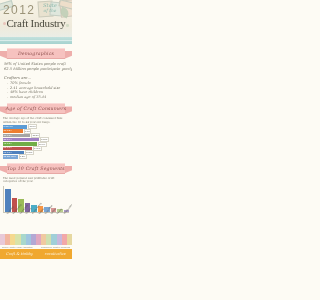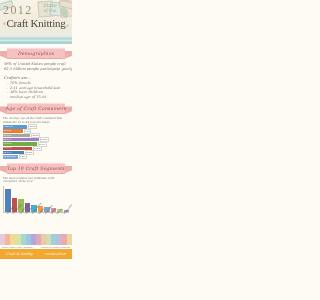--- a/index.html
+++ b/index.html
@@ -22,21 +22,21 @@
   .hdr-sq{position:absolute;border:0.5px solid rgba(150,160,150,.35);}
   .sq-1{left:38px;top:1px;width:13px;height:14px;background:#e9e2cf;transform:rotate(-4deg);}
   .sq-2{left:50px;top:2px;width:11px;height:12px;background:#dfe7dd;transform:rotate(5deg);}
   .sq-3{left:60px;top:0px;width:12px;height:15px;background:#efe0cf;transform:rotate(-7deg);}
   .hdr-leaf{position:absolute;right:3px;top:8px;width:9px;height:9px;border-radius:0 70% 0 70%;
     background:#b9cdb4;opacity:.8;transform:rotate(25deg);}
   .hdr-dot{position:absolute;border-radius:50%;}
   .d1{left:3px;top:22px;width:3px;height:3px;background:#e7b9b0;opacity:.8;}
   .d2{left:66px;top:24px;width:2.5px;height:2.5px;background:#cfd9c2;opacity:.9;}
 
-  .year{position:absolute;left:3px;top:3px;font-family:Liberation Serif, serif;
+  .year{position:absolute;left:3px;top:3px;font-family:Liberation Sans, sans-serif;
     font-size:12px;letter-spacing:1.4px;color:#9b9378;font-weight:400;}
   .state-of-the{position:absolute;left:33px;top:3px;width:34px;text-align:center;
     font-family:"DejaVu Serif",serif;font-style:italic;color:#8fb9ad;line-height:5px;}
   .state-of-the .l1{display:block;font-size:5.2px;}
   .state-of-the .l2{display:block;font-size:4.4px;}
   .maintitle{position:absolute;left:1px;top:17px;width:70px;text-align:center;
     font-family:"Liberation Serif",serif;font-size:11px;color:#4b4a3f;
     letter-spacing:-0.2px;white-space:nowrap;}
   .hdr-ribbon{position:absolute;left:0;right:0;bottom:0;height:7px;
     background:linear-gradient(180deg,#bfe0dd,#9fd0cc);opacity:.9;}
@@ -108,21 +108,21 @@
     <div class="hdr-tape tape-a"></div>
     <div class="hdr-tape tape-b"></div>
     <div class="hdr-dot d1"></div>
     <div class="hdr-dot d2"></div>
 
     <div class="year">2012</div>
     <div class="state-of-the">
       <span class="l1">State</span>
       <span class="l2">of the</span>
     </div>
-    <div class="maintitle">Craft Knitting</div>
+    <div class="maintitle">Craft Industry</div>
     <div class="hdr-ribbon"></div>
   </div>
 
   <div class="banner">
     <div class="tail l"></div>
     <div class="tail r"></div>
     <div class="body">
       <span>Demographics</span>
     </div>
   </div>

